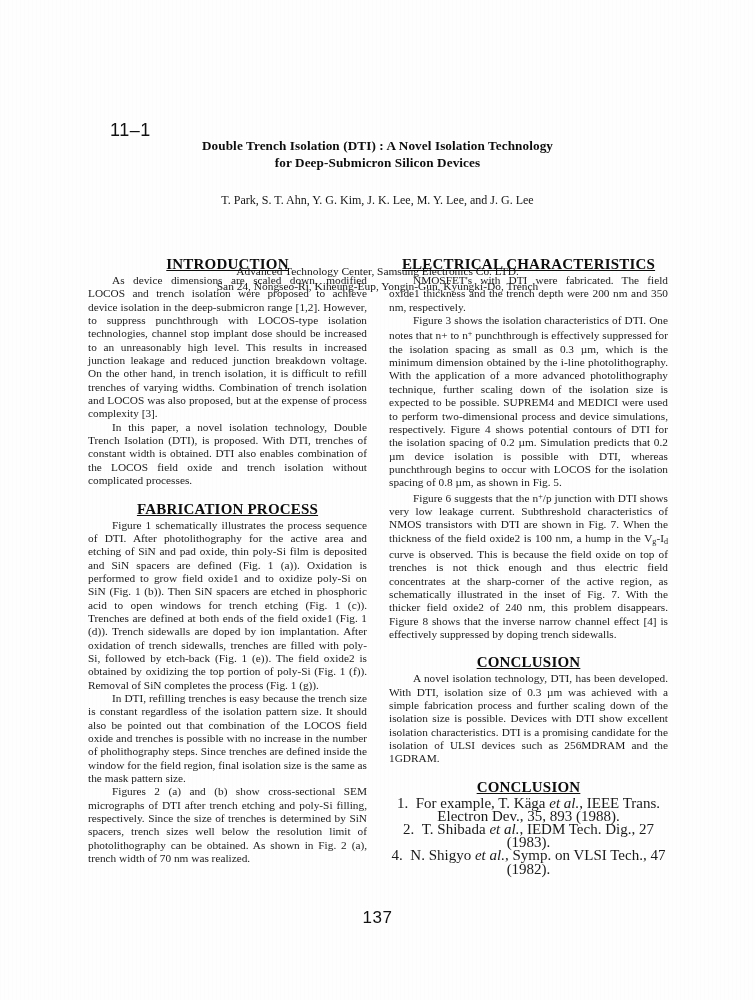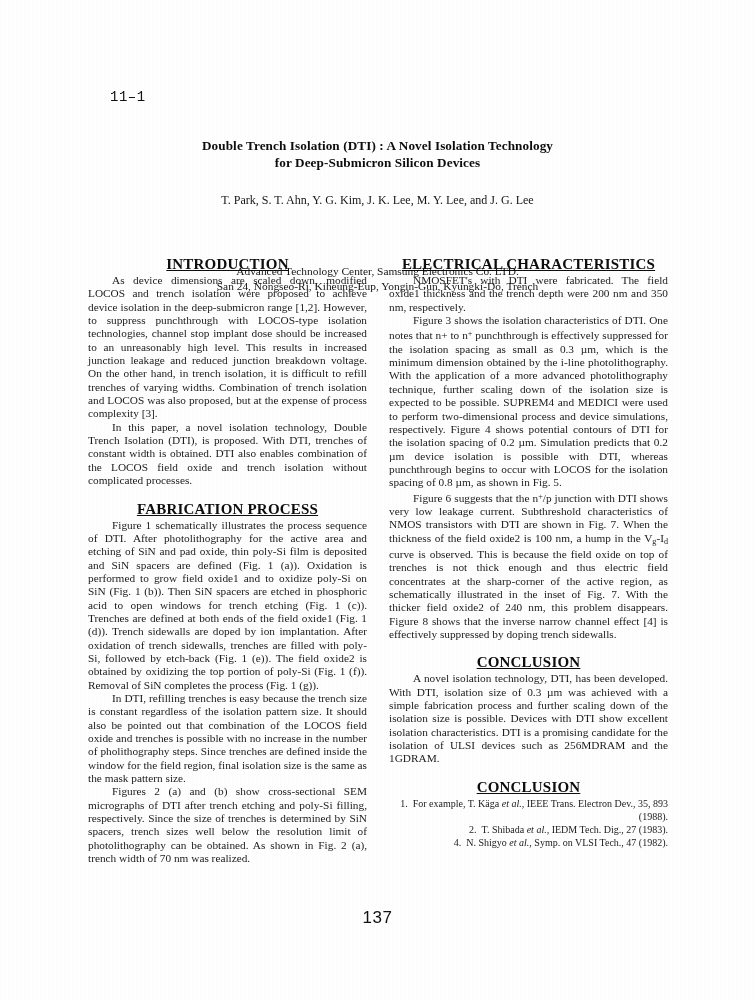--- a/index.html
+++ b/index.html
@@ -19,23 +19,23 @@
   .page {
     position: absolute;
     inset: 0;
     background: #fefefe;
   }
 
   
   .session-number {
     position: absolute;
     left: 110px;
-    top: 89px;
-    font-family: Liberation Mono, monospace;
-    font-size: 14px;
+    top: 120px;
+    font-family: Liberation Sans, sans-serif;
+    font-size: 18px;
     letter-spacing: 0.5px;
     color: #111;
   }
 
   
   .title-block {
     position: absolute;
     left: 95px;
     top: 138px;
     width: 565px;
@@ -109,23 +109,23 @@
     font-size: 11.3px;
     line-height: 13.35px;
     text-indent: 24px;
     color: #1a1a1a;
     hyphens: none;
   }
   p.body + p.body { margin-top: 0; }
 
   .refs {
     margin: 0;
-    font-size: 10px;
+    font-size: 15px;
     line-height: 13.2px;
-    text-align: right;
+    text-align: center;
     color: #1a1a1a;
   }
   .refs .ref-item {
     margin: 0;
     text-indent: 0;
   }
   .refs em { font-style: italic; }
 
   sub { font-size: 0.72em; vertical-align: -0.22em; }
   sup { font-size: 0.72em; vertical-align: 0.38em; }

